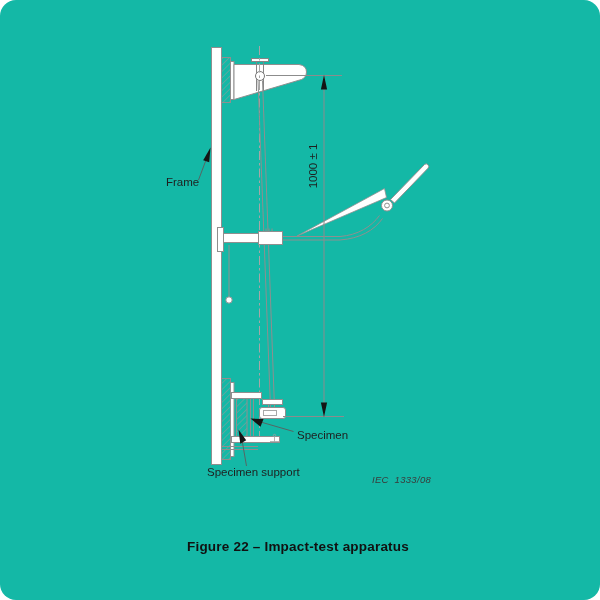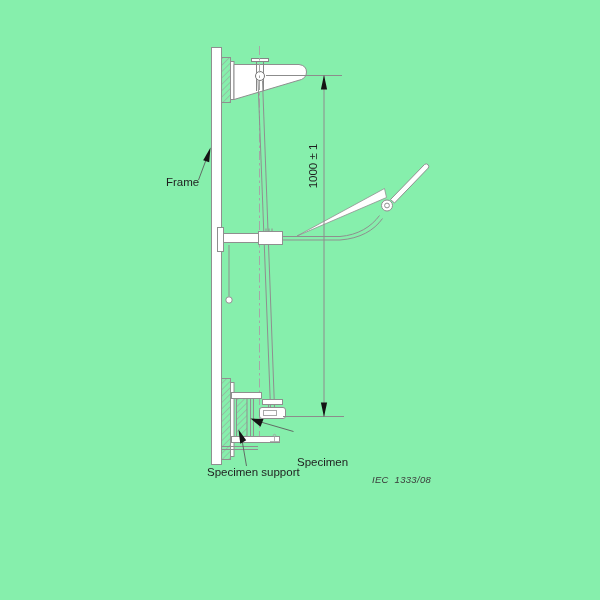--- a/index.html
+++ b/index.html
@@ -1,17 +1,17 @@
 <!DOCTYPE html>
 <html><head>
 <meta charset="utf-8">
 <style>
   html,body{margin:0;padding:0;background:#fff;}
-  .stage{position:relative;width:600px;height:600px;background:#86efac;overflow:hidden;
-         font-family:"Liberation Sans",sans-serif;color:#1a1a1a;}
+  .stage{position:relative;width:600px;height:600px;background:#14b8a6;overflow:hidden;
+         font-family:"Liberation Sans",sans-serif;color:#1a1a1a;border-radius:16px;}
   .stage svg{position:absolute;left:0;top:0;}
   .lbl{position:absolute;font-size:11.5px;line-height:13px;color:#1f1f1f;white-space:pre;}
   .lbl-dim{position:absolute;left:279px;top:159px;width:70px;height:14px;
            text-align:center;font-size:11.5px;color:#1f1f1f;
            transform:rotate(-90deg);transform-origin:50% 50%;white-space:pre;}
   .lbl-ref{position:absolute;left:372px;top:474px;font-size:9.5px;font-style:italic;
            color:#3a3a3a;white-space:pre;letter-spacing:0.3px;}
   .lbl-units{position:absolute;left:459px;top:506px;font-size:11.5px;font-style:italic;
              color:#222;white-space:pre;}
   .caption{position:absolute;left:0;top:539px;width:596px;text-align:center;
@@ -119,20 +119,21 @@
         <line x1="246.5" y1="466" x2="242" y2="440"></line>
         <polygon points="238.5,429.5 240.3,443.8 246.2,440.3" fill="#141414" stroke="none"></polygon>
       </g>
     </g>
   </svg>
 
   <div class="lbl" style="left:166px;top:176px;">Frame</div>
 
   <div class="lbl-dim">1000 ± 1</div>
 
-  <div class="lbl" style="left:297px;top:429px;margin-top:27px;">Specimen</div>
+  <div class="lbl" style="left:297px;top:429px;">Specimen</div>
 
   <div class="lbl" style="left:207px;top:466px;">Specimen support</div>
 
   <div class="lbl-ref">IEC  1333/08</div>
 
 
+  <div class="caption">Figure 22 – Impact-test apparatus</div>
 </div>
 
 </body></html>

